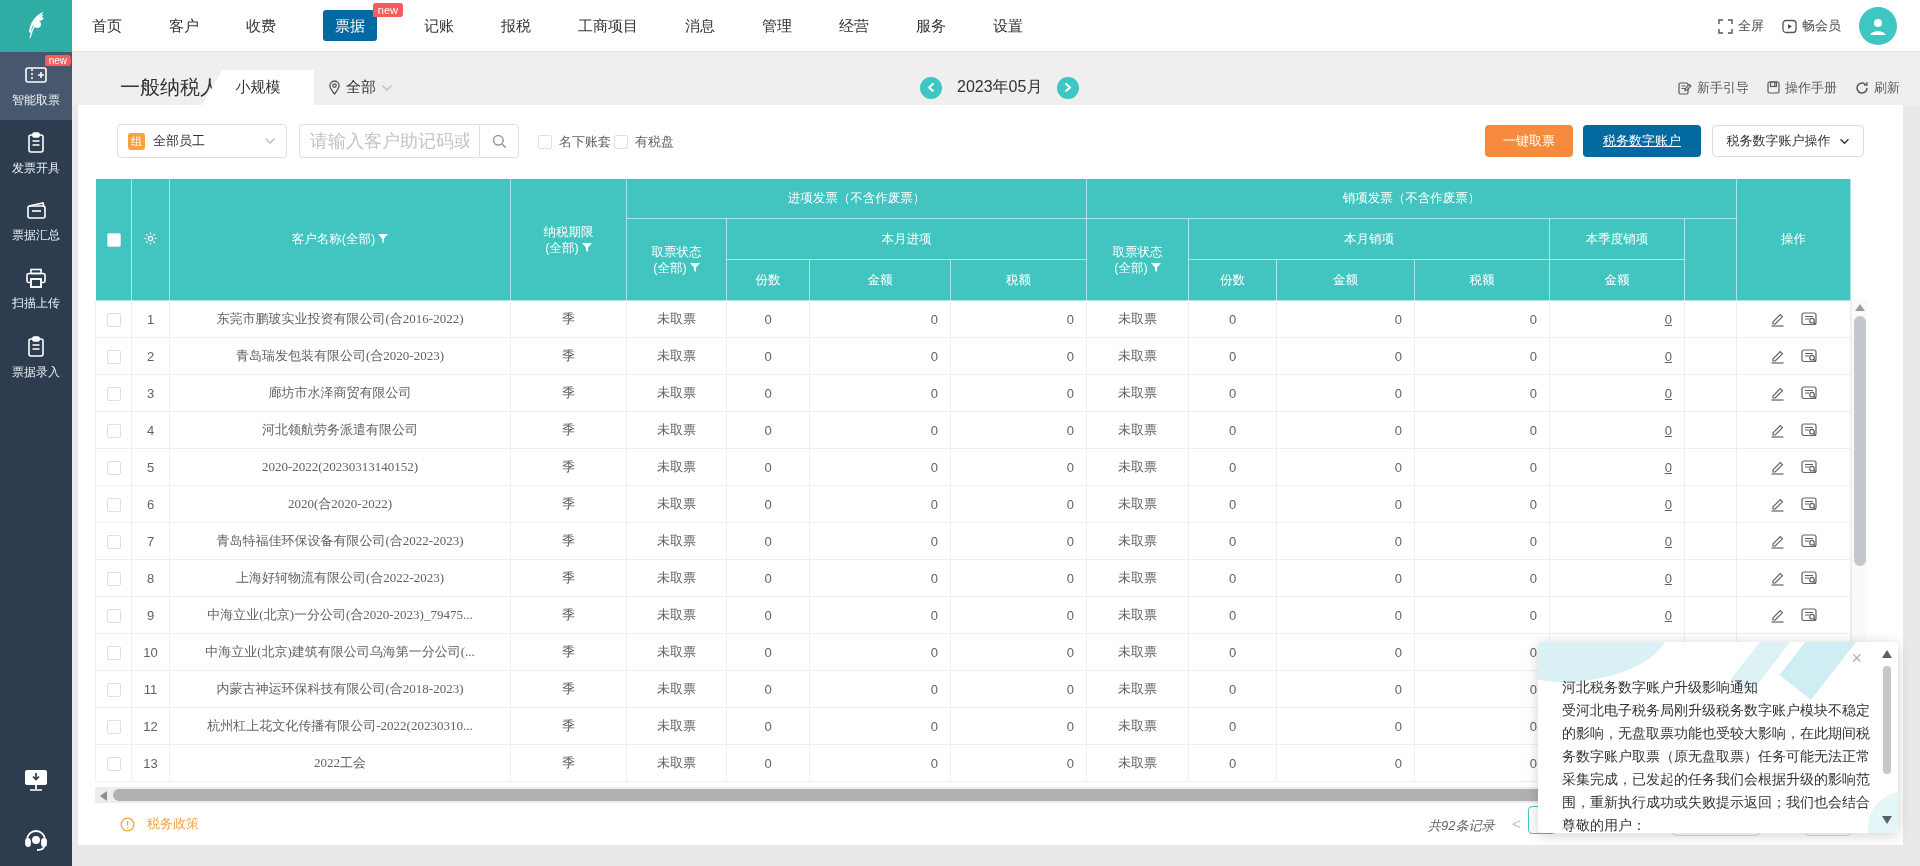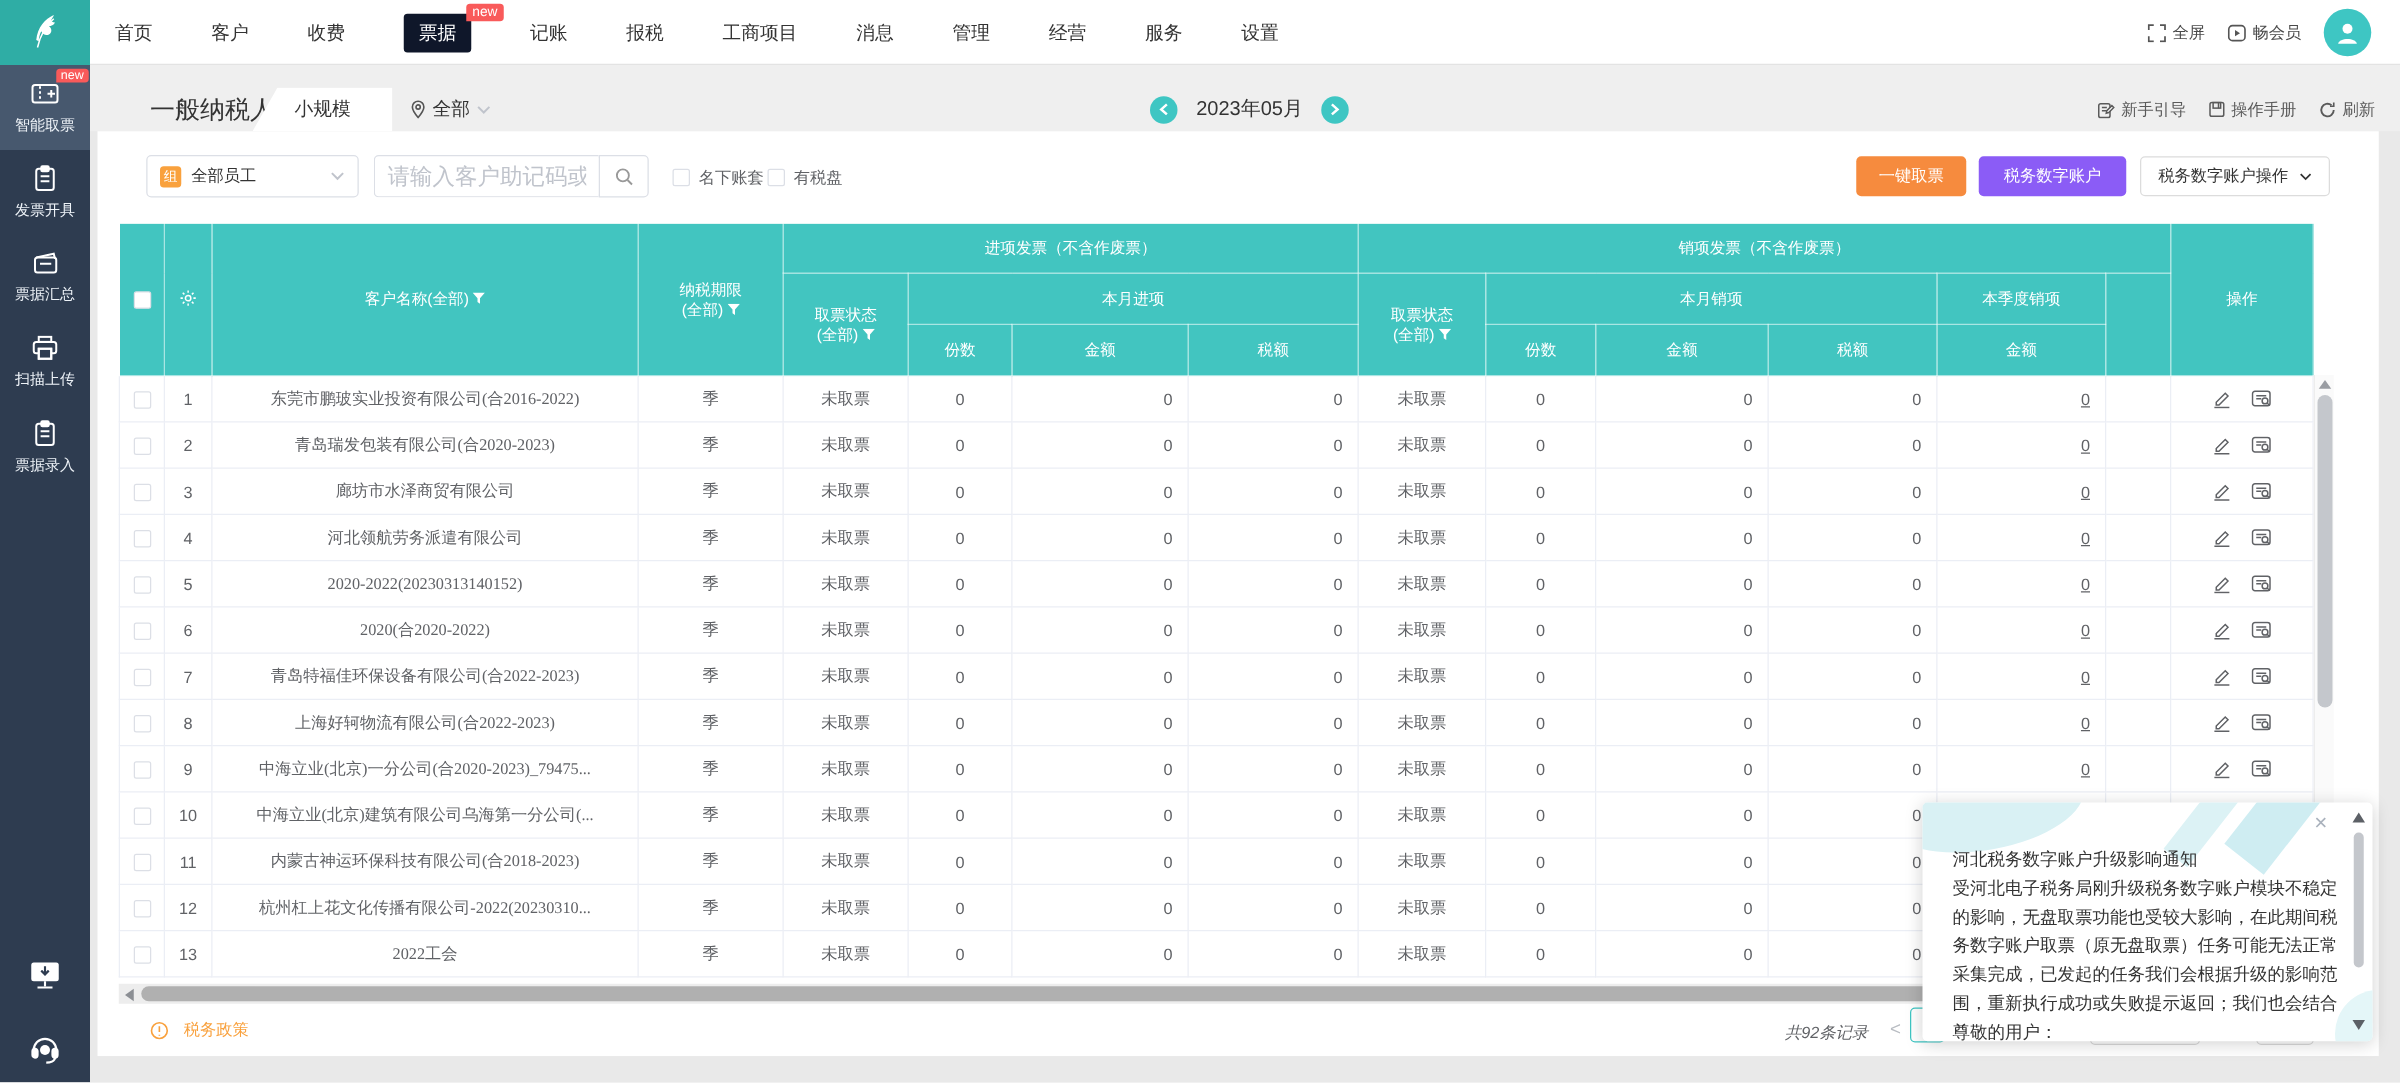--- a/index.html
+++ b/index.html
@@ -5,21 +5,21 @@
   * { box-sizing: border-box; margin: 0; padding: 0; }
   html,body { width:1920px; height:866px; }
   body { font-family: "Liberation Sans","DejaVu Sans",sans-serif; background:#e9e9e9; overflow:hidden; }
   .stage { position:relative; width:1920px; height:866px; background:#e9e9e9; overflow:hidden; }
 
   
   .topbar { position:absolute; left:0; top:0; width:1920px; height:52px; background:#fff; border-bottom:1px solid #e3e3e3; z-index:30; }
   .logo { position:absolute; left:0; top:0; width:72px; height:52px; background:#2fab a3; background:#2fada5; display:flex; align-items:center; justify-content:center; }
   .topnav { position:absolute; left:92px; top:0; height:52px; display:flex; align-items:center; gap:47px; }
   .nav-item { position:relative; font-size:15px; color:#333; cursor:pointer; white-space:nowrap; }
-  .nav-item.active .nav-label { background:#0f172a; color:#fff; padding:7px 12px; border-radius:3px; }
+  .nav-item.active .nav-label { background:#0369a1; color:#fff; padding:7px 12px; border-radius:3px; }
   .nav-badge { position:absolute; top:-14px; right:-26px; background:#f95a5a; color:#fff; font-size:11px; padding:1px 5px; border-radius:3px 3px 3px 0; }
   .top-right { position:absolute; right:23px; top:0; height:52px; display:flex; align-items:center; gap:18px; }
   .top-link { display:flex; align-items:center; gap:5px; font-size:13px; color:#4a4a4a; cursor:pointer; }
   .avatar { width:38px; height:38px; border-radius:50%; background:#3ec6c3; display:flex; align-items:center; justify-content:center; }
 
   
   .sidebar { position:absolute; left:0; top:52px; width:72px; height:814px; background:#2e3c50; z-index:25; }
   .side-item { position:relative; width:72px; height:68px; display:flex; flex-direction:column; align-items:center; justify-content:center; gap:6px; cursor:pointer; }
   .side-item.active { background:#47586e; }
   .side-label { font-size:12px; color:#eef3f8; }
@@ -347,21 +347,21 @@
     </div>
     <div class="cb-item" style="left:460px;">
       <span class="cb"></span>
       <span>名下账套</span>
     </div>
     <div class="cb-item" style="left:536px;">
       <span class="cb"></span>
       <span>有税盘</span>
     </div>
     <button class="btn" style="left:1407px; width:88px; background:#f68b3e;">一键取票</button>
-    <button class="btn" style="left:1505px; width:118px; background:#8b5cf6;">税务数字账户</button>
+    <button class="btn" style="left:1505px; width:118px; background:#0369a1;text-decoration:underline;">税务数字账户</button>
     <button class="btn outline" style="left:1634px; width:152px;">
       <span>税务数字账户操作</span>
       <svg width="11" height="7" viewBox="0 0 12 8" fill="none" stroke="#333" stroke-width="1.6">
           <path d="M1.5 1.5L6 6l4.5-4.5"></path>
         </svg>
     </button>
 
     <table class="grid">
       <colgroup>
         <col style="width:36px">

